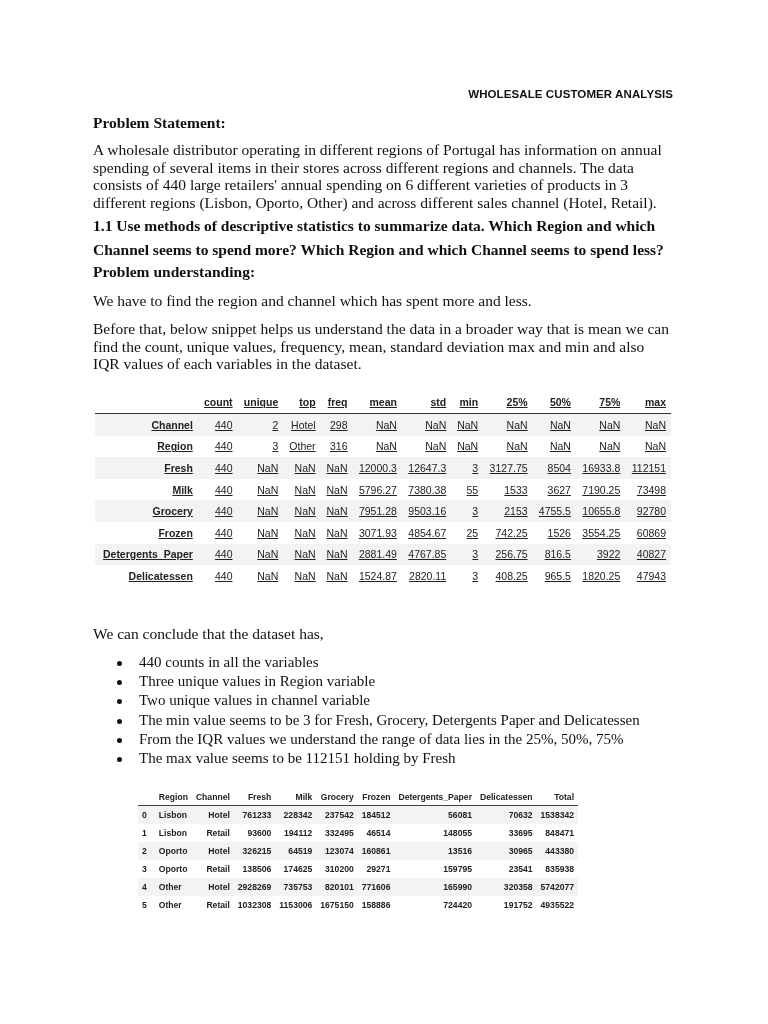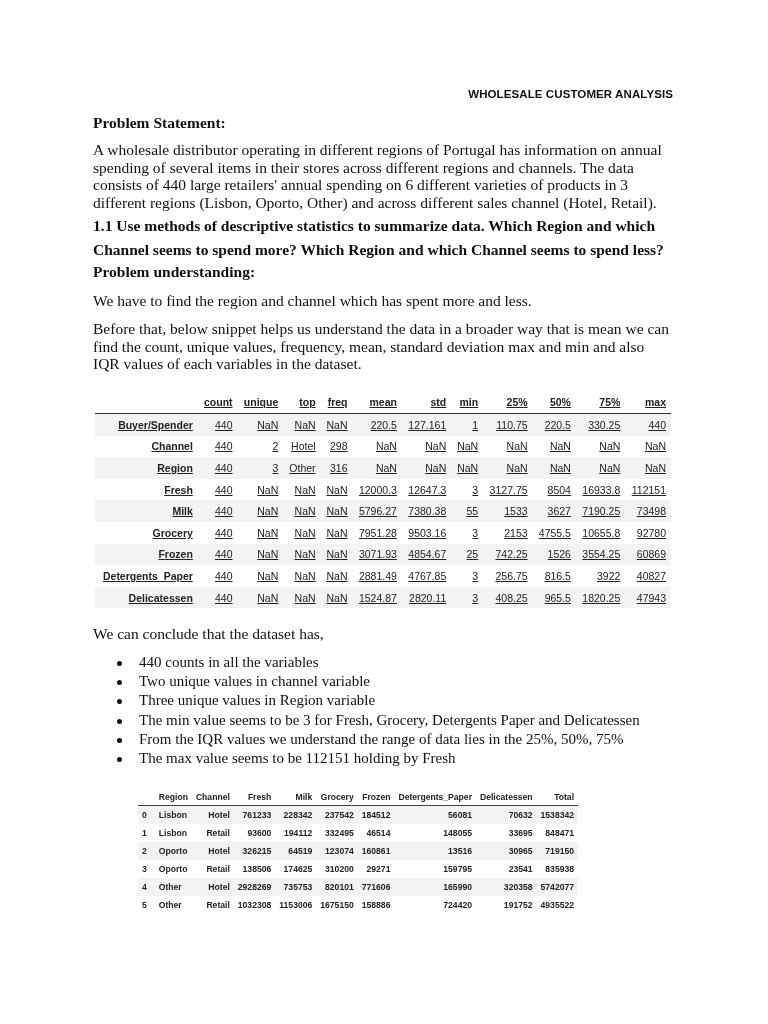--- a/index.html
+++ b/index.html
@@ -181,34 +181,20 @@
         <th>std</th>
         <th>min</th>
         <th>25%</th>
         <th>50%</th>
         <th>75%</th>
         <th>max</th>
       </tr>
     </thead>
     <tbody id="describe-body">
         <tr>
-          <td class="rowhead">Buyer/Spender</td>
-          <td>440</td>
-          <td>NaN</td>
-          <td>NaN</td>
-          <td>NaN</td>
-          <td>220.5</td>
-          <td>127.161</td>
-          <td>1</td>
-          <td>110.75</td>
-          <td>220.5</td>
-          <td>330.25</td>
-          <td>440</td>
-        </tr>
-        <tr>
           <td class="rowhead">Channel</td>
           <td>440</td>
           <td>2</td>
           <td>Hotel</td>
           <td>298</td>
           <td>NaN</td>
           <td>NaN</td>
           <td>NaN</td>
           <td>NaN</td>
           <td>NaN</td>
@@ -313,22 +299,22 @@
           <td>1820.25</td>
           <td>47943</td>
         </tr>
       </tbody>
   </table>
 
   <div class="para" style="top:625px;">We can conclude that the dataset has,</div>
 
   <ul class="bullets">
     <li>440 counts in all the variables</li>
+    <li>Three unique values in Region variable</li>
     <li>Two unique values in channel variable</li>
-    <li>Three unique values in Region variable</li>
     <li>The min value seems to be 3 for Fresh, Grocery, Detergents Paper and Delicatessen</li>
     <li>From the IQR values we understand the range of data lies in the 25%, 50%, 75%</li>
     <li>The max value seems to be 112151 holding by Fresh</li>
   </ul>
 
   <table class="rc-table">
     <thead>
       <tr>
         <th class="left"></th>
         <th class="left">Region</th>
@@ -370,21 +356,21 @@
         <tr>
           <td class="idx">2</td>
           <td class="left">Oporto</td>
           <td>Hotel</td>
           <td>326215</td>
           <td>64519</td>
           <td>123074</td>
           <td>160861</td>
           <td>13516</td>
           <td>30965</td>
-          <td>719150</td>
+          <td>443380</td>
         </tr>
         <tr>
           <td class="idx">3</td>
           <td class="left">Oporto</td>
           <td>Retail</td>
           <td>138506</td>
           <td>174625</td>
           <td>310200</td>
           <td>29271</td>
           <td>159795</td>

